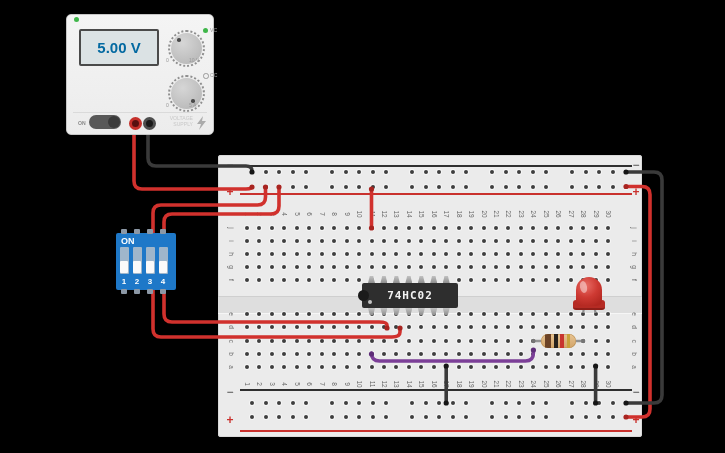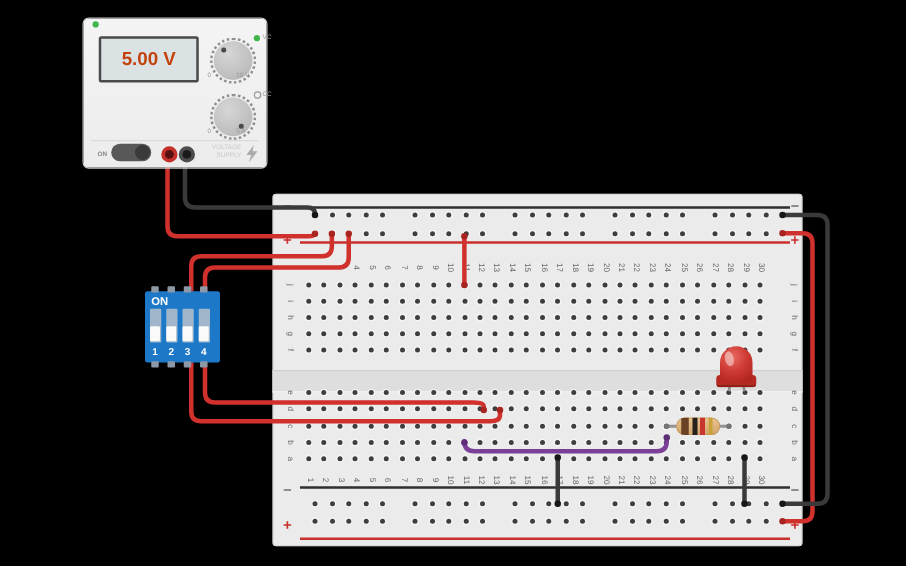--- a/index.html
+++ b/index.html
@@ -18,21 +18,21 @@
   .rail-sym{position:absolute;transform:translate(-50%,-50%);font-size:12px;line-height:1;}
   .rail-line{position:absolute;}
   
   #wires{position:absolute;left:0;top:0;z-index:3;}
   
   .comp{position:absolute;z-index:5;}
   
   #psu{left:66px;top:14px;width:146px;height:119px;background:linear-gradient(#F4F4F4,#ECECEC);
        border:1px solid #C6C6C6;border-radius:5px;}
   .psu-disp{position:absolute;left:12px;width:76px;height:33px;background:#DBE2E4;border:2px solid #4A4A4A;
-            border-radius:2px;color:#c2410c;font-weight:bold;font-size:15px;text-align:center;line-height:33px;}
+            border-radius:2px;color:#0369a1;font-weight:bold;font-size:15px;text-align:center;line-height:33px;}
   .knob{position:absolute;left:101px;width:33px;height:33px;border-radius:50%;border:2.5px dotted #8F8F8F;}
   .knob-face{position:absolute;inset:1px;border-radius:50%;
              background:radial-gradient(circle at 38% 32%,#D6D6D6,#BDBDBD 70%,#ADADAD);}
   .knob-dot{position:absolute;width:3.5px;height:3.5px;border-radius:50%;background:#4a4a4a;}
   .tiny{position:absolute;font-size:6px;color:#9a9a9a;line-height:1;transform:scale(.85);transform-origin:left top;white-space:nowrap;}
   .led-ind{position:absolute;width:5px;height:5px;border-radius:50%;}
   
   #dip{left:116px;top:233px;width:60px;height:57px;background:#1E78C8;border-radius:2px;}
   .dip-nub{position:absolute;width:6px;height:5px;background:#8C98A6;border-radius:1px;}
   .dip-track{position:absolute;top:14px;width:9px;height:27px;background:#9FB6CB;border-radius:1px;}
@@ -660,20 +660,40 @@
       </div>
       <div class="dip-num" style="left: 29.5px;">3</div>
       <div class="dip-nub" style="left: 44px; top: -4px;"></div>
       <div class="dip-nub" style="left: 44px; top: 56px;"></div>
       <div class="dip-track" style="left: 42.5px;">
         <div class="dip-slider"></div>
       </div>
       <div class="dip-num" style="left: 42.5px;">4</div>
     </div>
 
+  <div id="chip" class="comp">
+    <div id="chip-body">74HC02</div>
+    <div id="chip-notch" style="position:absolute;left:-4px;top:14px;"></div>
+
+  <div class="chip-pin pin-top" style="left: 6px;"></div>
+      <div class="chip-pin pin-bot" style="left: 6px;"></div>
+      <div class="chip-pin pin-top" style="left: 18.45px;"></div>
+      <div class="chip-pin pin-bot" style="left: 18.45px;"></div>
+      <div class="chip-pin pin-top" style="left: 30.9px;"></div>
+      <div class="chip-pin pin-bot" style="left: 30.9px;"></div>
+      <div class="chip-pin pin-top" style="left: 43.35px;"></div>
+      <div class="chip-pin pin-bot" style="left: 43.35px;"></div>
+      <div class="chip-pin pin-top" style="left: 55.8px;"></div>
+      <div class="chip-pin pin-bot" style="left: 55.8px;"></div>
+      <div class="chip-pin pin-top" style="left: 68.25px;"></div>
+      <div class="chip-pin pin-bot" style="left: 68.25px;"></div>
+      <div class="chip-pin pin-top" style="left: 80.7px;"></div>
+      <div class="chip-pin pin-bot" style="left: 80.7px;"></div>
+      <div id="chip-dot"></div>
+    </div>
 
   <div id="led-flange" class="comp"></div>
   <div id="led-bulb" class="comp"></div>
   <div id="led-hl" class="comp"></div>
 
   <div id="resistor" class="comp">
     <div class="rband" style="left:4px;width:6px;background:#6B4226;"></div>
     <div class="rband" style="left:12.5px;width:4px;background:#26211C;"></div>
     <div class="rband" style="left:18.5px;width:4px;background:#C8352E;"></div>
     <div class="rband" style="left:26px;width:3px;background:#C9A139;"></div>

